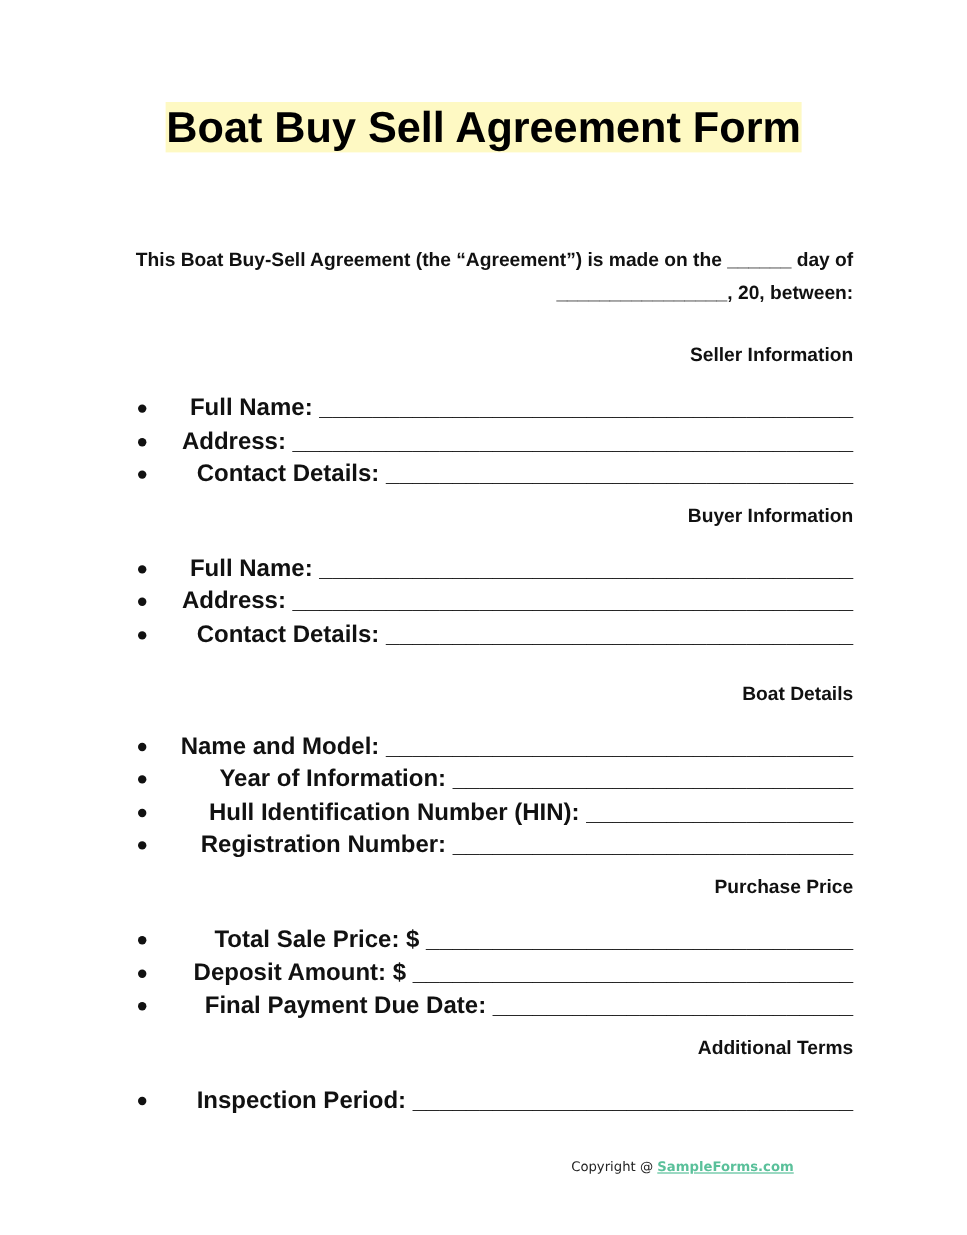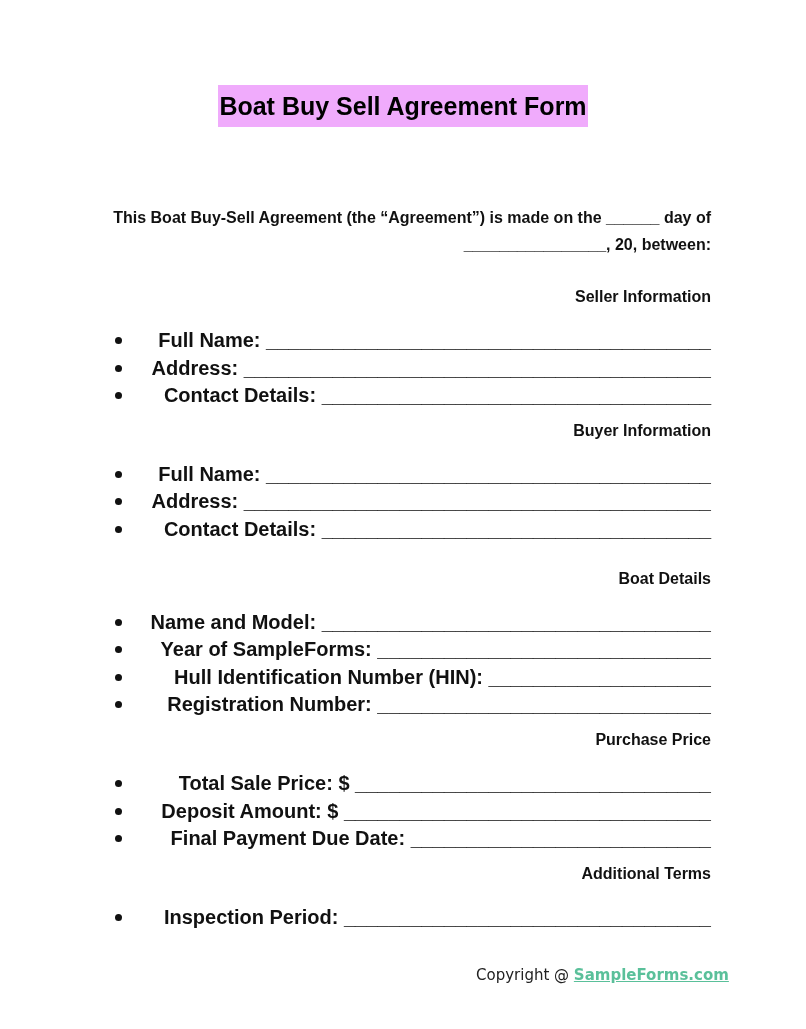--- a/index.html
+++ b/index.html
@@ -2,37 +2,37 @@
 <html><head>
 <meta charset="utf-8">
 <style>
   html, body { margin: 0; padding: 0; background: #ffffff; }
   body {
     width: 806px; height: 1029px; position: relative; overflow: hidden;
     font-family: "Liberation Sans", sans-serif; color: #111111;
   }
   .title-wrap { position: absolute; top: 85px; left: 0; width: 806px; text-align: center; }
   .title {
-    display: inline-block; background: #f0abfc; font-weight: bold;
-    font-size: 25px; line-height: 42px; padding: 0 1px; color: #000;
+    display: inline-block; background: #fef9c3; font-weight: bold;
+    font-size: 36px; line-height: 42px; padding: 0 1px; color: #000;
   }
   .content { position: absolute; left: 91px; top: 204px; width: 620px; text-align: right; }
   .intro { font-weight: bold; font-size: 16px; line-height: 27px; margin: 0; }
   .section-heading { font-weight: bold; font-size: 16px; line-height: 20px; margin: 0; }
   ul.fields { list-style: none; margin: 0; padding: 0; }
   ul.fields li {
     position: relative; padding-left: 48px; font-weight: bold;
     font-size: 20px; line-height: 20px; height: 27.6px;
   }
   ul.fields li .bullet {
     position: absolute; left: 24px; top: 7px; width: 7px; height: 7px;
     border-radius: 50%; background: #111;
   }
   .footer {
-    position: absolute; left: 476px; top: 966px; font-size: 15px;
+    position: absolute; left: 476px; top: 966px; font-size: 11px;
     font-family: "DejaVu Sans", sans-serif; color: #222;
   }
   .footer a { color: #5ac09a; font-weight: bold; text-decoration: underline; }
 </style>
 </head>
 <body>
 
 <div class="title-wrap">
   <span class="title">Boat Buy Sell Agreement Form</span>
 </div>
@@ -50,21 +50,21 @@
   <p class="section-heading" style="margin-top:8px">Buyer Information</p>
   <ul class="fields" style="margin-top:23px">
     <li><span class="bullet"></span><span>Full Name: ________________________________________</span></li>
     <li><span class="bullet"></span><span>Address: __________________________________________</span></li>
     <li><span class="bullet"></span><span>Contact Details: ___________________________________</span></li>
   </ul>
 
   <p class="section-heading" style="margin-top:22px">Boat Details</p>
   <ul class="fields" style="margin-top:23px">
     <li><span class="bullet"></span><span>Name and Model: ___________________________________</span></li>
-    <li><span class="bullet"></span><span>Year of SampleForms: ______________________________</span></li>
+    <li><span class="bullet"></span><span>Year of Information: ______________________________</span></li>
     <li><span class="bullet"></span><span>Hull Identification Number (HIN): ____________________</span></li>
     <li><span class="bullet"></span><span>Registration Number: ______________________________</span></li>
   </ul>
 
   <p class="section-heading" style="margin-top:8px">Purchase Price</p>
   <ul class="fields" style="margin-top:23px">
     <li><span class="bullet"></span><span>Total Sale Price: $ ________________________________</span></li>
     <li><span class="bullet"></span><span>Deposit Amount: $ _________________________________</span></li>
     <li><span class="bullet"></span><span>Final Payment Due Date: ___________________________</span></li>
   </ul>

